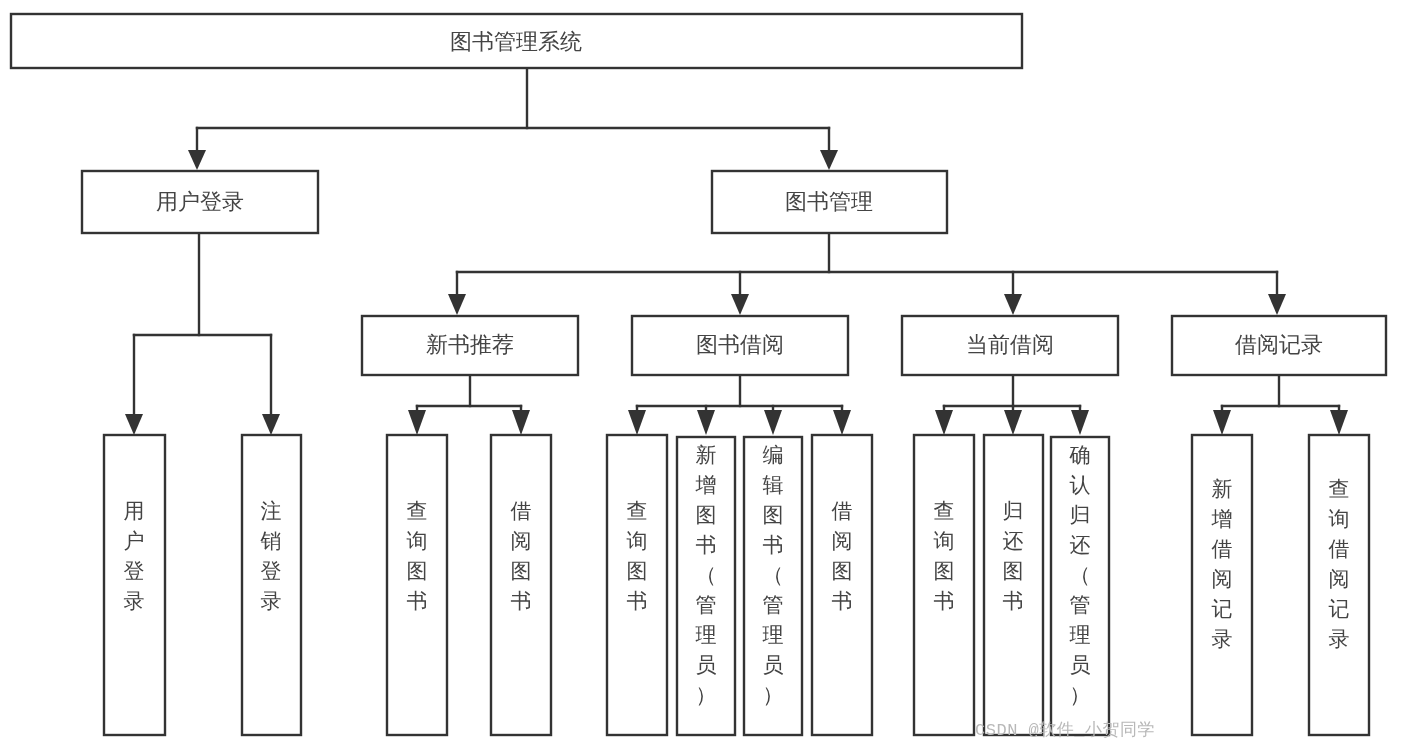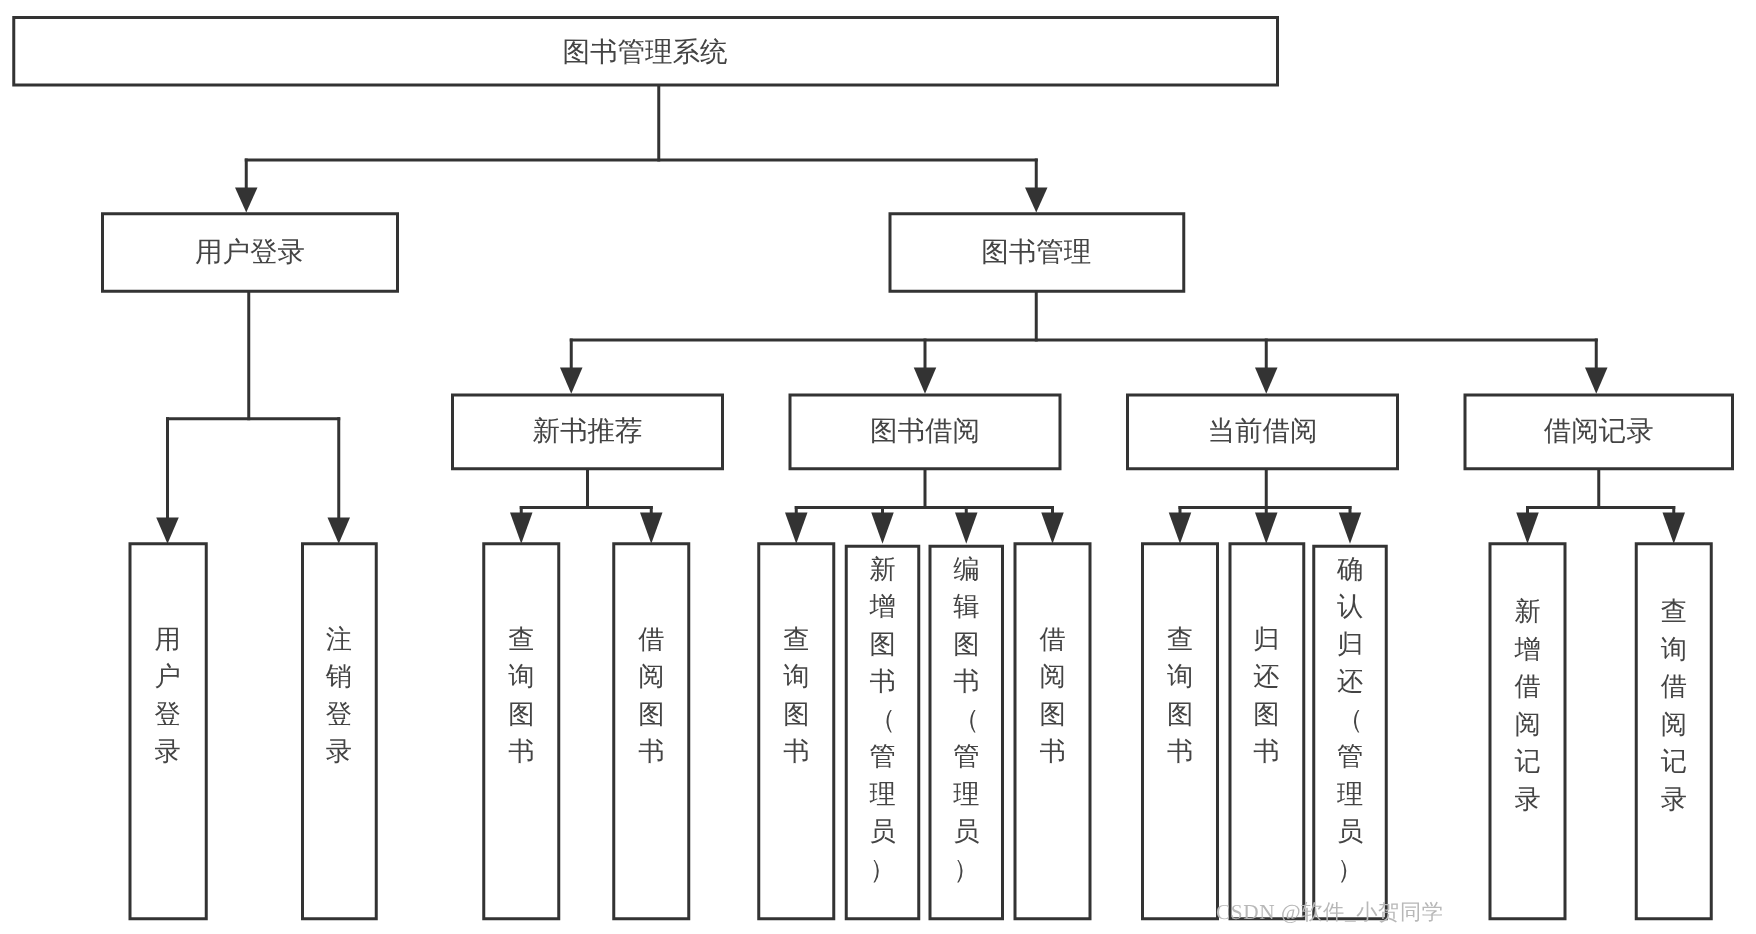--- a/index.html
+++ b/index.html
@@ -51,21 +51,21 @@
   .node-label-v {
     font-family: "Liberation Sans", "DejaVu Sans", sans-serif;
     font-size: 21px;
     fill: #444444;
     text-anchor: middle;
   }
   .watermark {
     position: absolute;
     right: 8px;
     bottom: 6px;
-    font-family: Liberation Serif, serif;
+    font-family: Liberation Mono, monospace;
     font-size: 17px;
     color: #b8b8b8;
     white-space: nowrap;
     letter-spacing: 0.5px;
   }
 </style>
 </head>
 <body>
 
 <div id="diagram-root">

